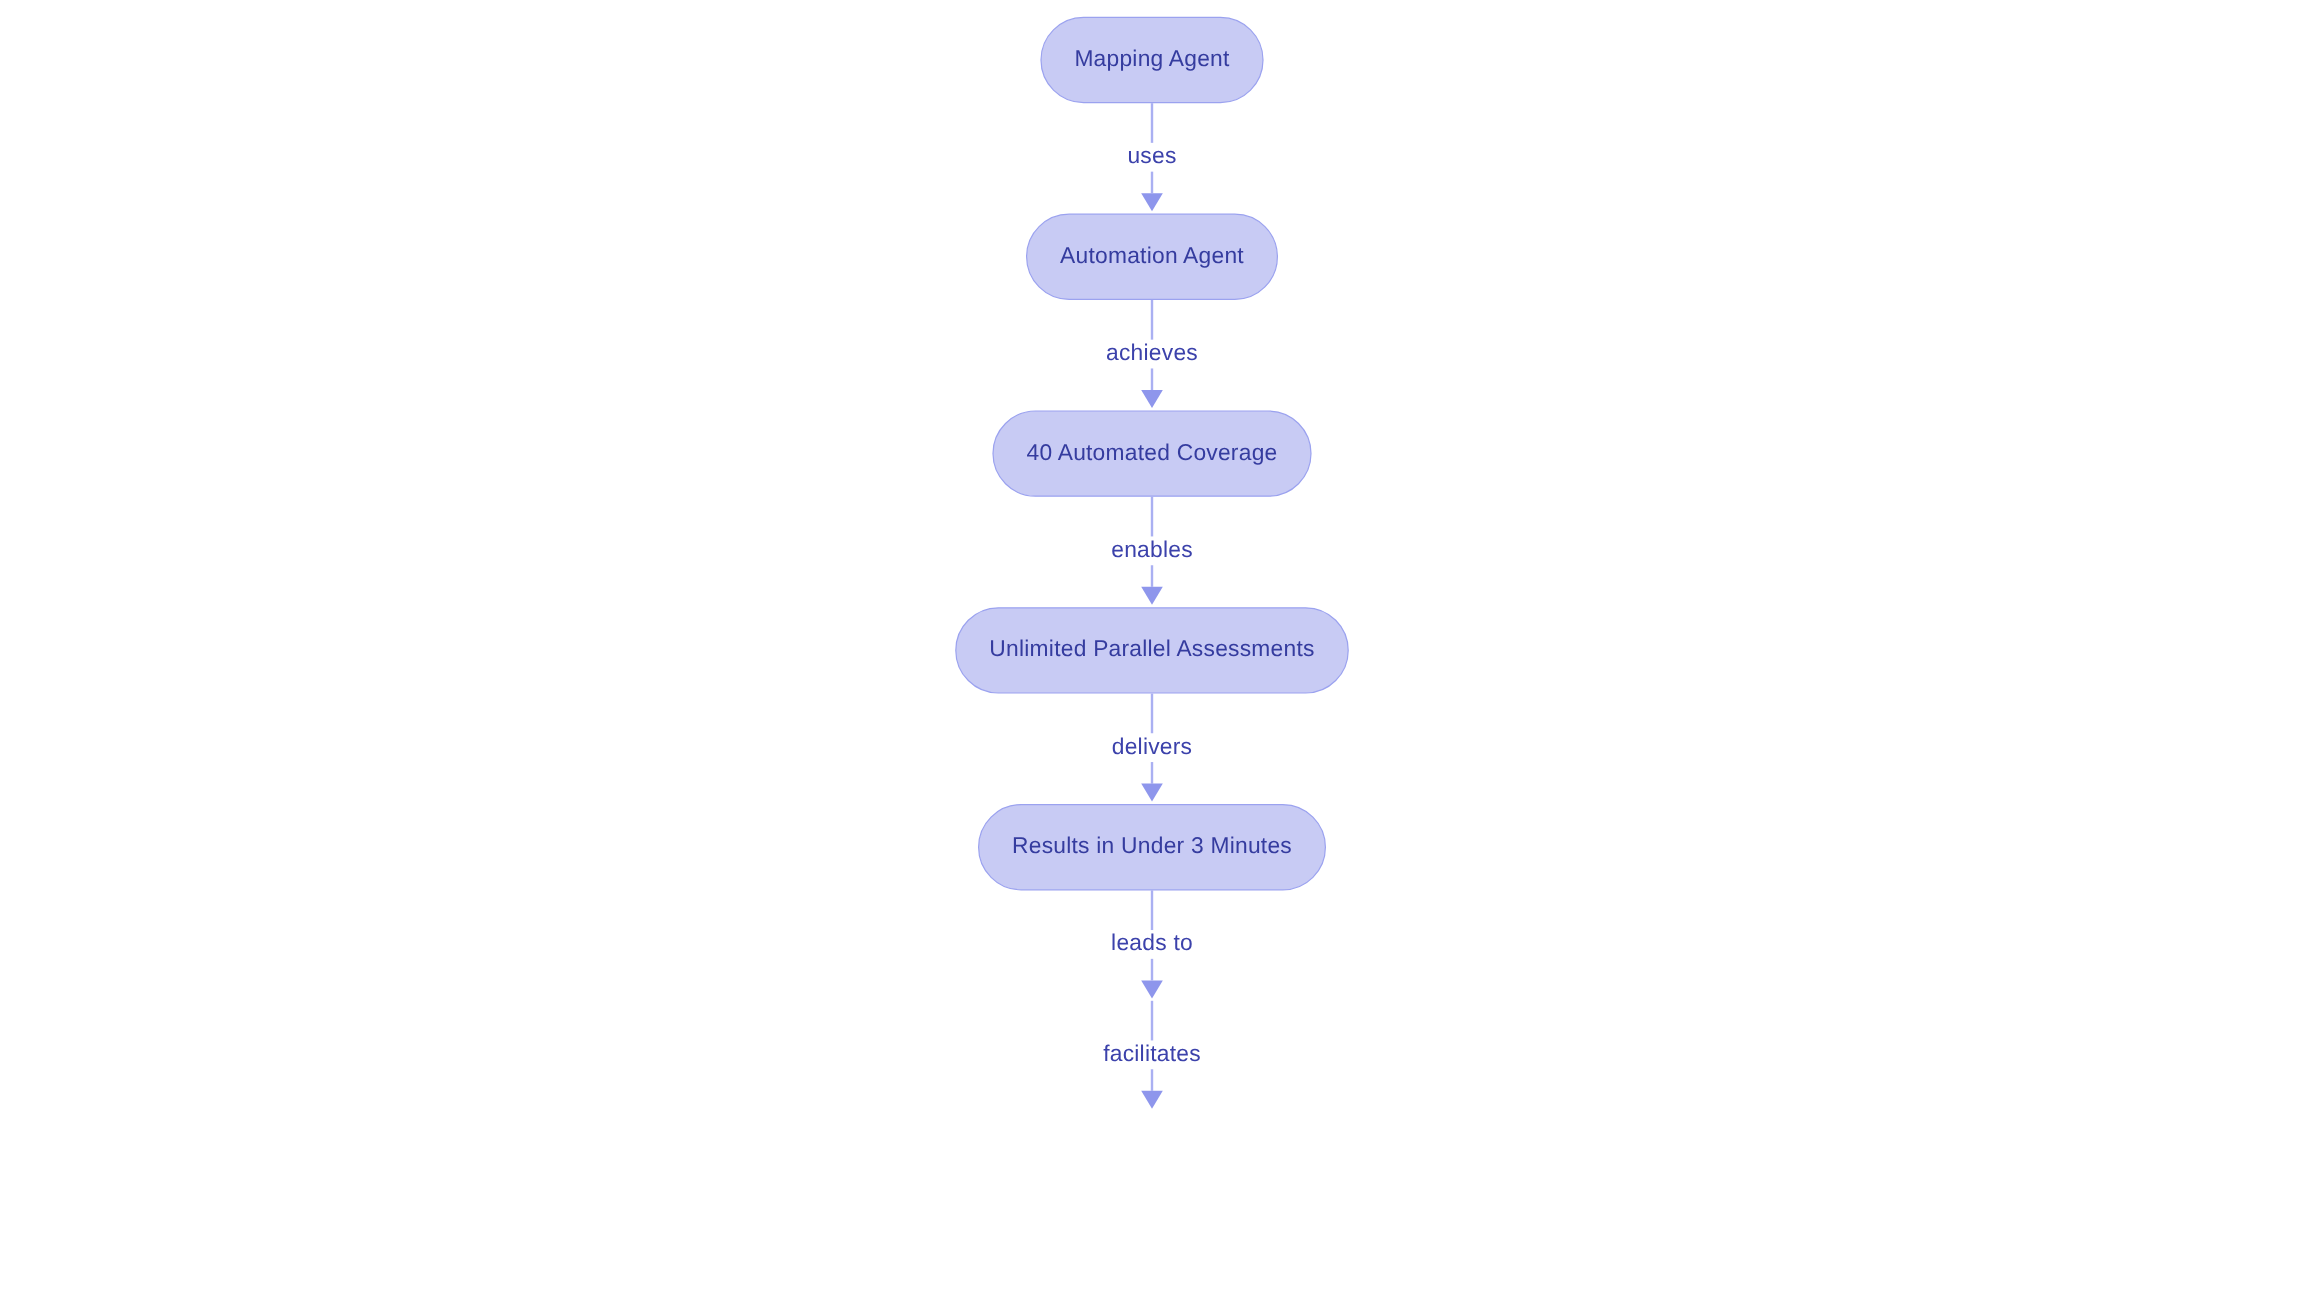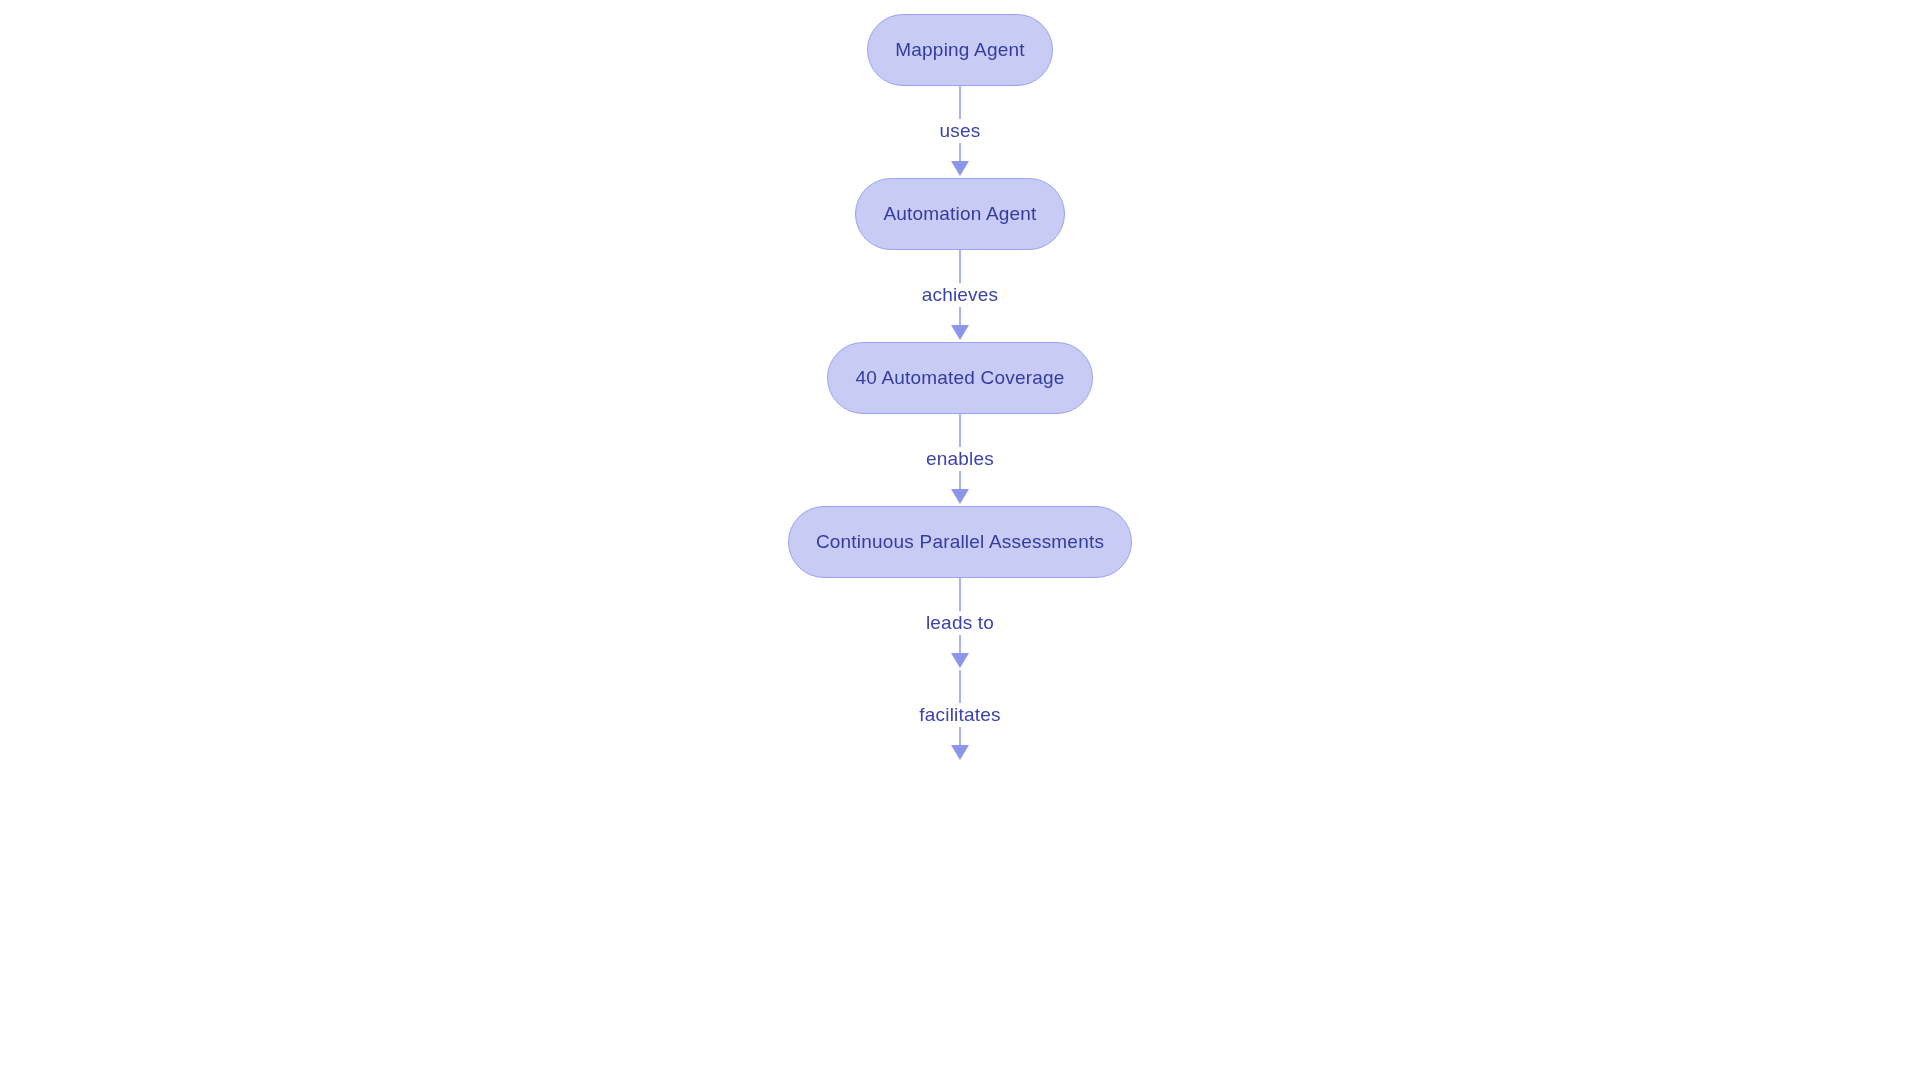--- a/index.html
+++ b/index.html
@@ -113,24 +113,32 @@
     <span>40 Automated Coverage</span>
   </div>
 
   <div class="connector">
     <div class="line"></div>
     <div class="arrowhead"></div>
     <span class="edge-label">enables</span>
   </div>
 
   <div class="node">
-    <span>Continuous Parallel Assessments</span>
+    <span>Unlimited Parallel Assessments</span>
   </div>
 
+  <div class="connector">
+    <div class="line"></div>
+    <div class="arrowhead"></div>
+    <span class="edge-label">delivers</span>
+  </div>
 
+  <div class="node">
+    <span>Results in Under 3 Minutes</span>
+  </div>
 
   <div class="connector">
     <div class="line"></div>
     <div class="arrowhead"></div>
     <span class="edge-label">leads to</span>
   </div>
 
 
   <div class="connector">
     <div class="line"></div>

